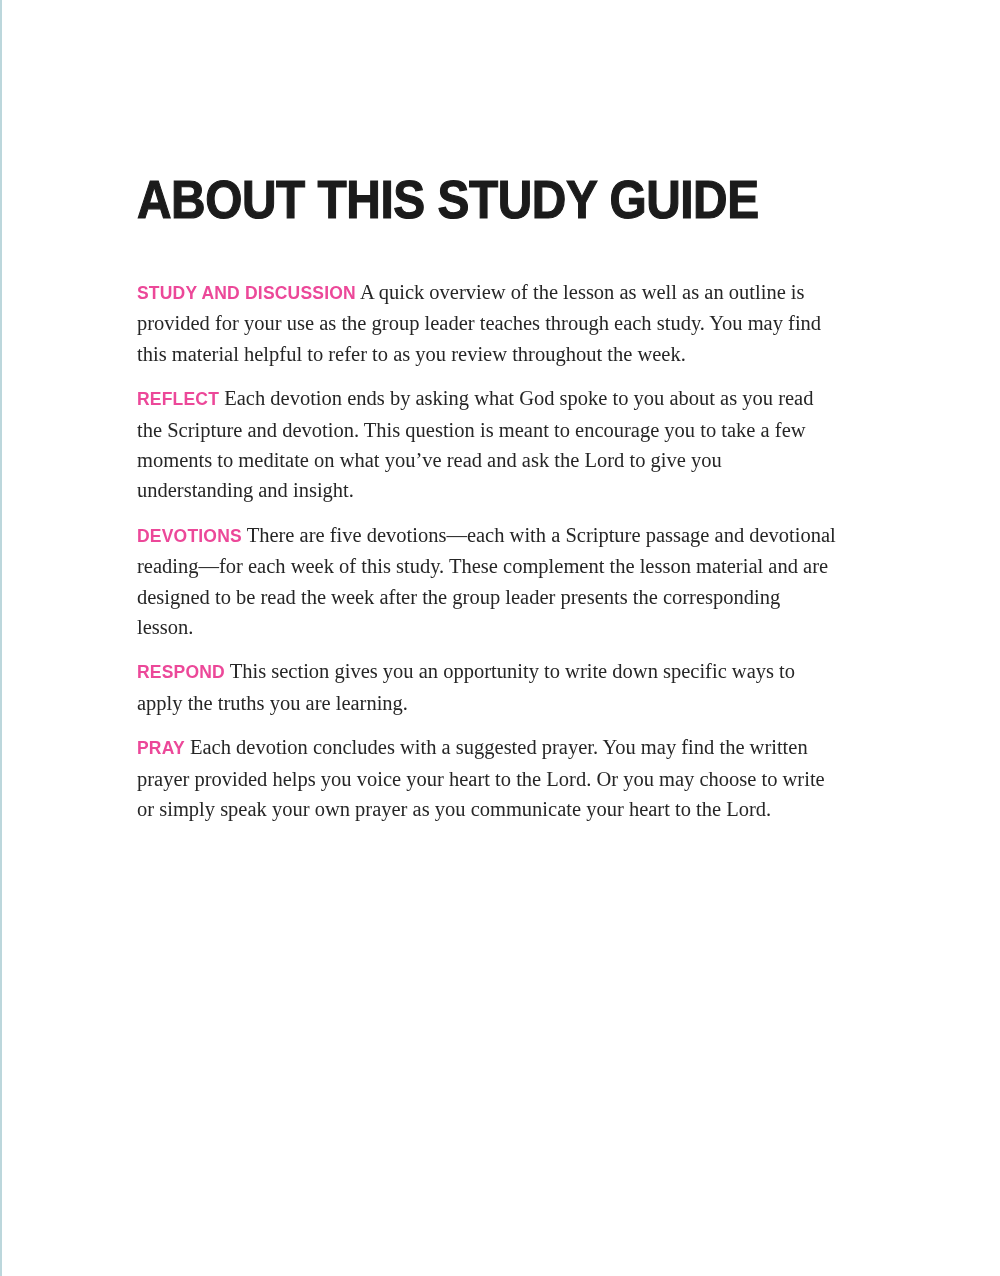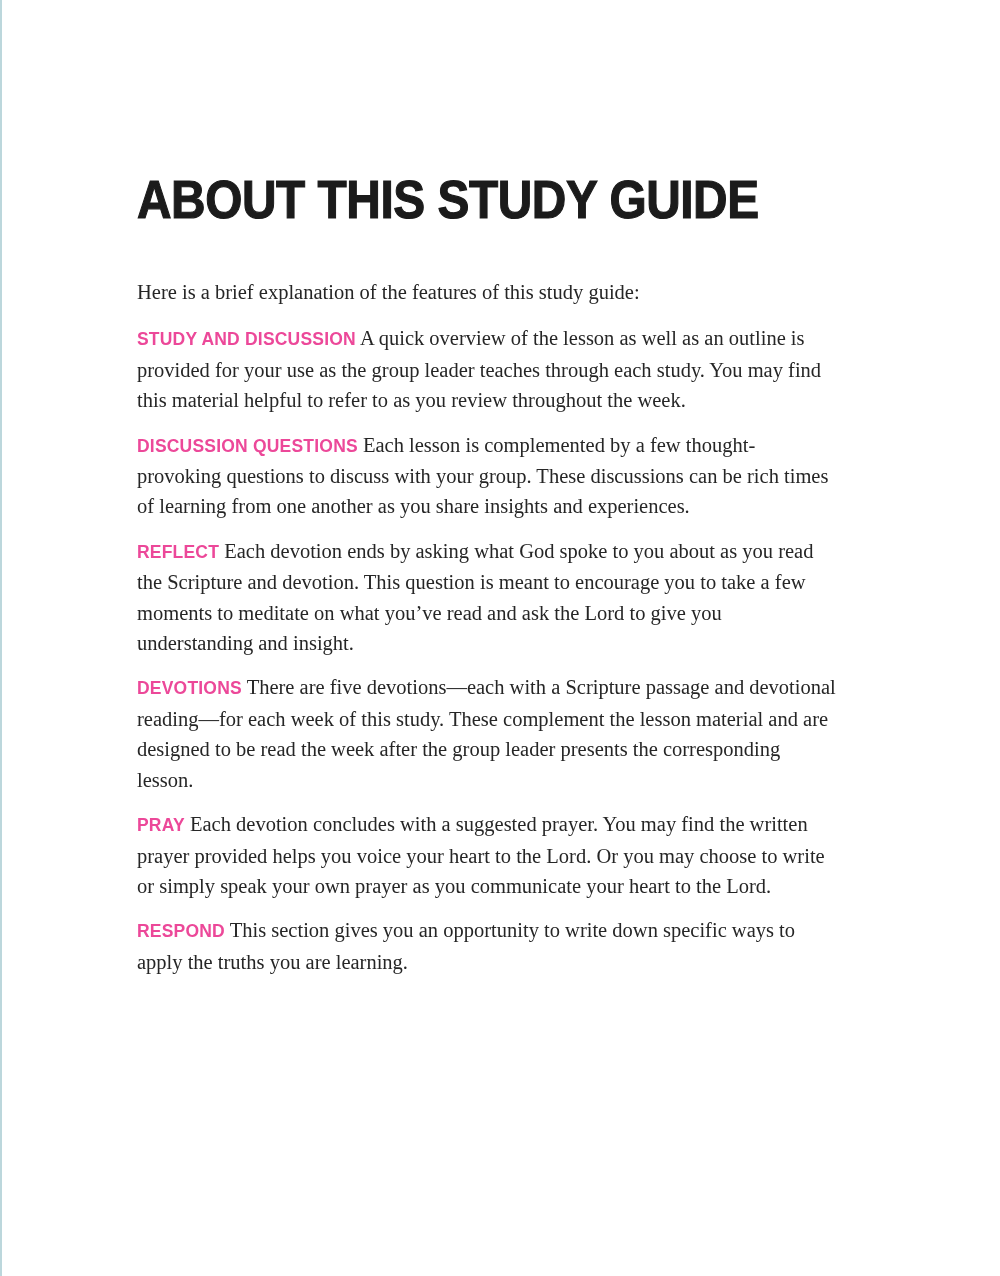--- a/index.html
+++ b/index.html
@@ -95,44 +95,40 @@
 <div class="page">
 
   <div class="page-edge-left"></div>
 
   <div class="content">
 
     <h1 class="page-title">ABOUT THIS STUDY GUIDE</h1>
 
     <div class="body-block">
 
-      <p class="para lead">Here is a brief explanation of the features of this study guide:</p>
 
       <p class="para">
         <span class="section-tag">STUDY AND DISCUSSION</span><span> A quick overview of the lesson as well as an outline is provided for your use as the group leader teaches through each study. You may find this material helpful to refer to as you review throughout the week.</span>
       </p>
 
-      <p class="para">
-        <span class="section-tag">DISCUSSION QUESTIONS</span><span> Each lesson is complemented by a few thought-provoking questions to discuss with your group. These discussions can be rich times of learning from one another as you share insights and experiences.</span>
-      </p>
 
       <p class="para">
         <span class="section-tag">REFLECT</span><span> Each devotion ends by asking what God spoke to you about as you read the Scripture and devotion. This question is meant to encourage you to take a few moments to meditate on what you’ve read and ask the Lord to give you understanding and insight.</span>
       </p>
 
       <p class="para">
         <span class="section-tag">DEVOTIONS</span><span> There are five devotions—each with a Scripture passage and devotional reading—for each week of this study. These complement the lesson material and are designed to be read the week after the group leader presents the corresponding lesson.</span>
       </p>
 
       <p class="para">
-        <span class="section-tag">PRAY</span><span> Each devotion concludes with a suggested prayer. You may find the written prayer provided helps you voice your heart to the Lord. Or you may choose to write or simply speak your own prayer as you communicate your heart to the Lord.</span>
+        <span class="section-tag">RESPOND</span><span> This section gives you an opportunity to write down specific ways to apply the truths you are learning.</span>
       </p>
 
       <p class="para">
-        <span class="section-tag">RESPOND</span><span> This section gives you an opportunity to write down specific ways to apply the truths you are learning.</span>
+        <span class="section-tag">PRAY</span><span> Each devotion concludes with a suggested prayer. You may find the written prayer provided helps you voice your heart to the Lord. Or you may choose to write or simply speak your own prayer as you communicate your heart to the Lord.</span>
       </p>
 
     </div>
   </div>
 
   <div class="page-number">5</div>
 
 </div>
 
 </body></html>

